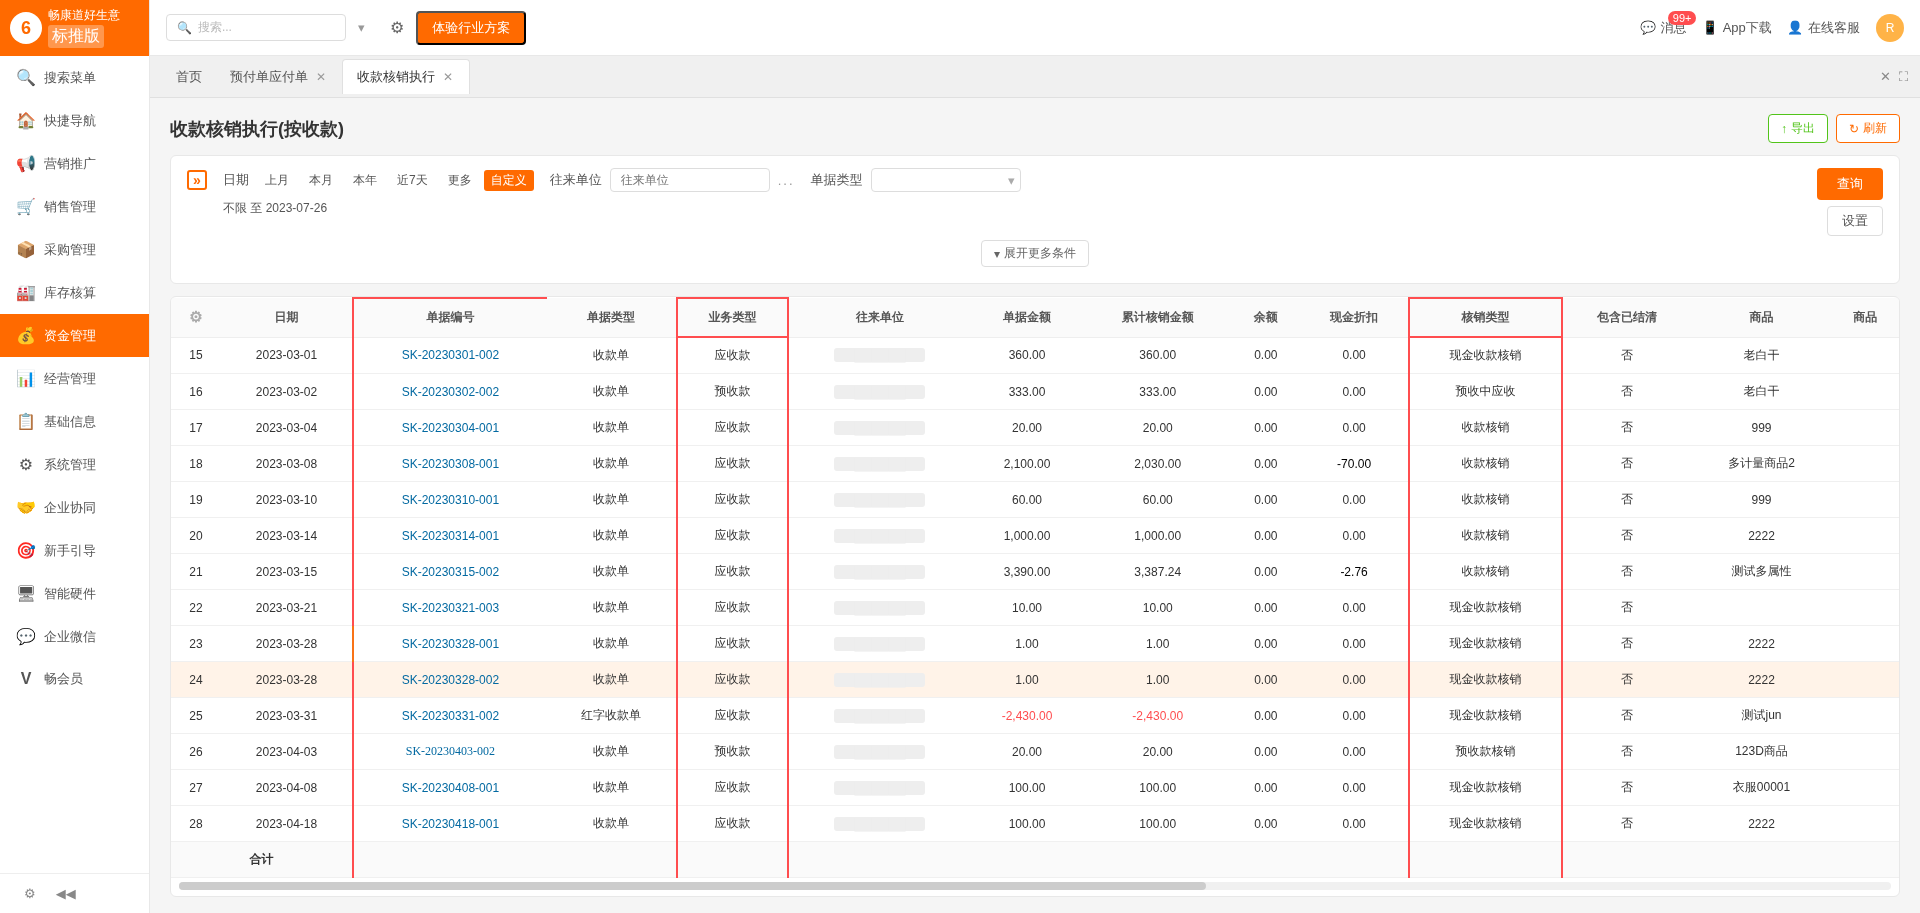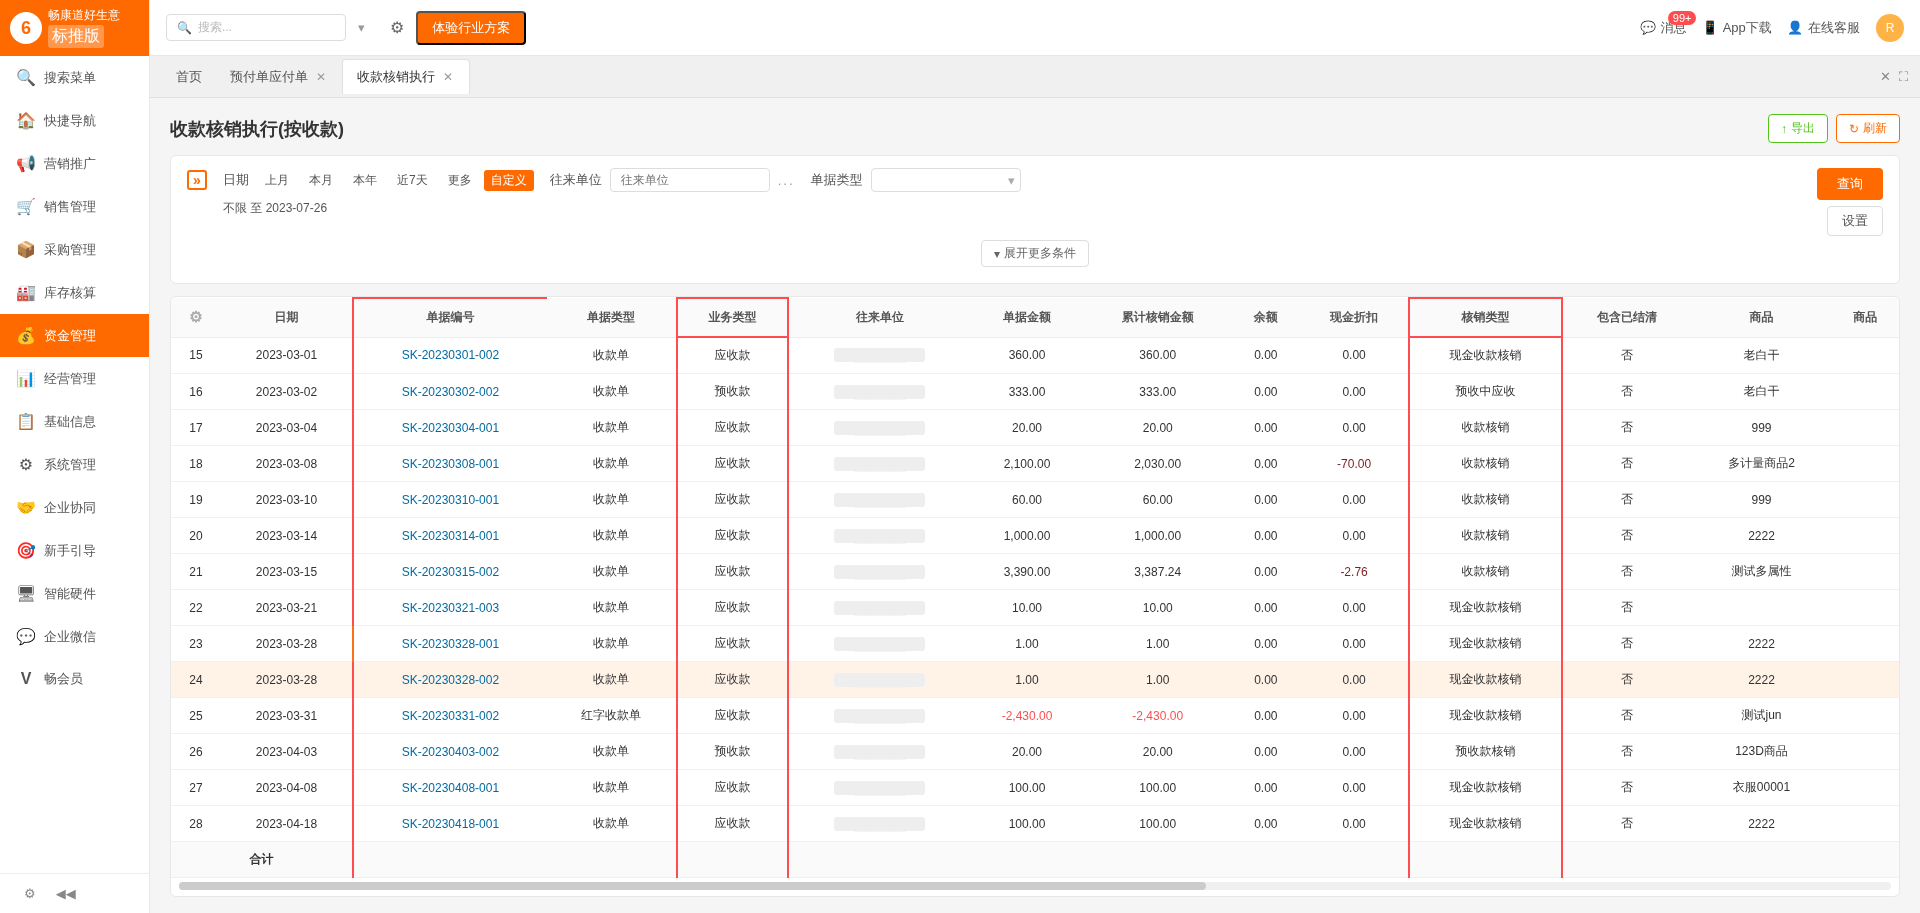--- a/index.html
+++ b/index.html
@@ -72,21 +72,21 @@
 
     
     .table-wrap { background: #fff; border-radius: 6px; border: 1px solid #e8e8e8; overflow: auto; flex: 1; }
     table { width: 100%; border-collapse: collapse; font-size: 12px; min-width: 1400px; }
     table thead tr { background: #fafafa; }
     table th { padding: 10px 8px; text-align: center; color: #555; font-weight: 600; border-bottom: 1px solid #eee; white-space: nowrap; position: relative; }
     table td { padding: 9px 8px; text-align: center; color: #333; border-bottom: 1px solid #f0f0f0; white-space: nowrap; }
     table tbody tr.highlighted { background: #fff3e8; }
     .link { color: #0369a1; cursor: pointer; text-decoration: none; }
     .text-red { color: #ff4d4f; }
-    .text-neg { color: #7f1d1d; }
+    .text-neg { color: #000000; }
 
     .total-row td { background: #fafafa; font-weight: 600; color: #333; }
     .settings-icon { color: #aaa; cursor: pointer; font-size: 15px; }
 
     
     .scrollbar-area { height: 8px; background: #f0f0f0; border-radius: 4px; margin: 4px 8px; position: relative; }
     .scrollbar-thumb { height: 8px; background: #ccc; border-radius: 4px; width: 60%; position: absolute; left: 0; }
   </style>
 </head>
 <body>
@@ -485,21 +485,21 @@
     <td>0.00</td>
     <td class="">0.00</td>
     <td style="border-left:2px solid #ff4d4f;border-right:2px solid #ff4d4f;">现金收款核销</td>
     <td>否</td>
     <td>测试jun</td>
     <td></td>
   </tr>
             <tr>
     <td>26</td>
     <td>2023-04-03</td>
-    <td style="border-left:2px solid #ff4d4f;"><a class="link">SK-20230403-002</a></td>
+    <td style="border-left:2px solid #ff4d4f;font-family:Liberation Serif, serif;"><a class="link">SK-20230403-002</a></td>
     <td>收款单</td>
     <td style="border-left:2px solid #ff4d4f;border-right:2px solid #ff4d4f;">预收款</td>
     <td><span style="background:#eee;color:#eee;border-radius:3px;padding:0 20px;">██████</span></td>
     <td class="">20.00</td>
     <td class="">20.00</td>
     <td>0.00</td>
     <td class="">0.00</td>
     <td style="border-left:2px solid #ff4d4f;border-right:2px solid #ff4d4f;">预收款核销</td>
     <td>否</td>
     <td>123D商品</td>

